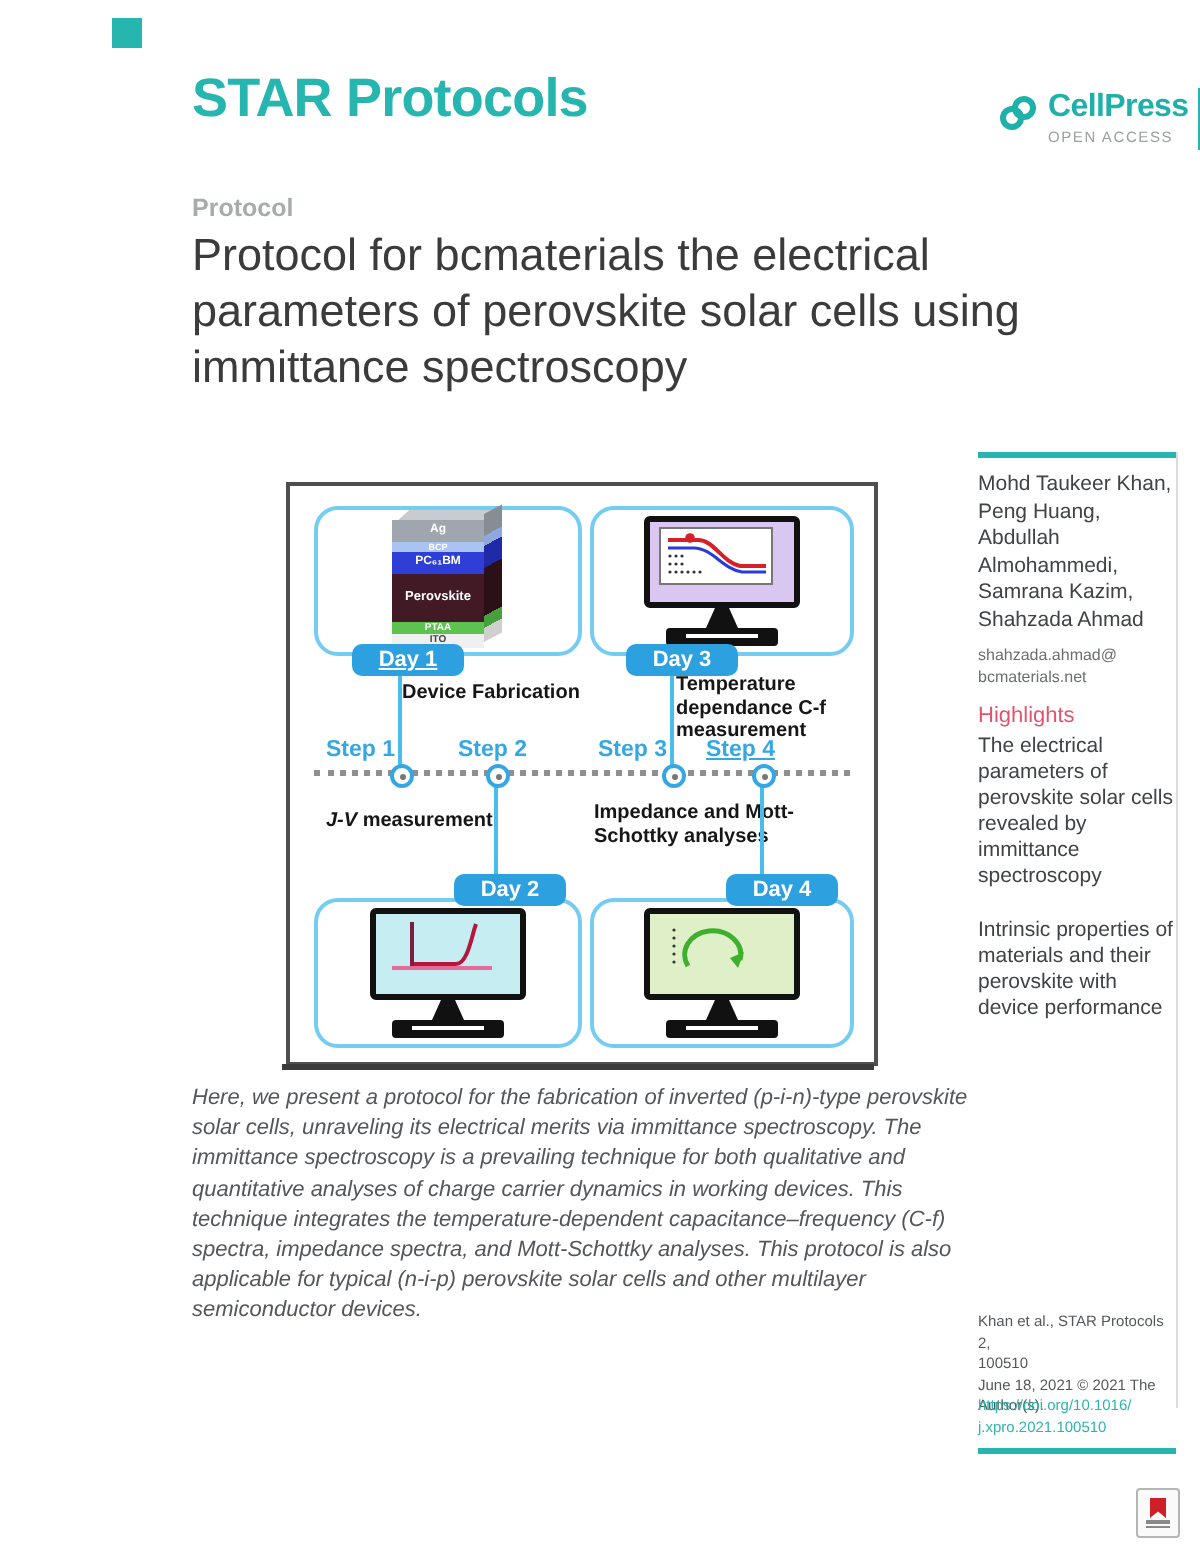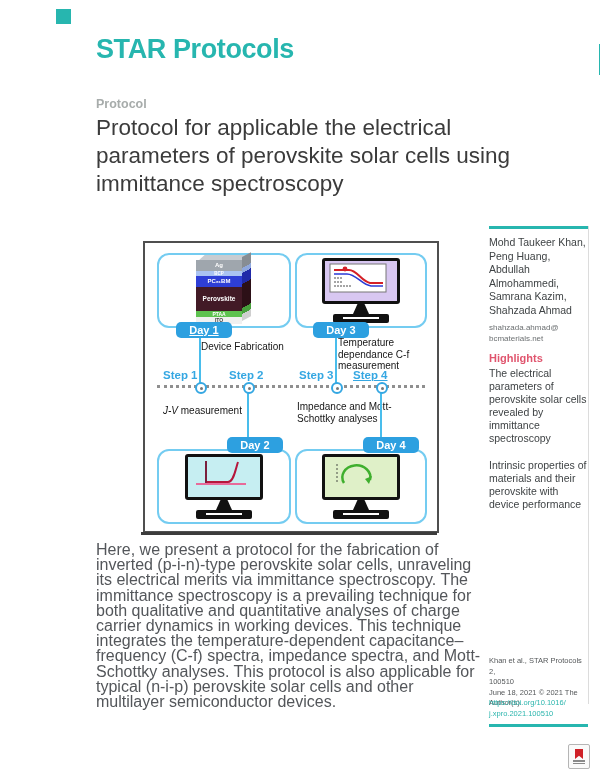--- a/index.html
+++ b/index.html
@@ -26,21 +26,21 @@
   .panel{position:absolute;border:2px solid #74ccf1;border-radius:12px;background:#fff;
          display:flex;align-items:center;justify-content:center;}
   .p1{left:12px;top:10px;width:130px;height:71px;}
   .p3{left:150px;top:10px;width:128px;height:71px;}
   .p2{left:12px;top:206px;width:130px;height:71px;}
   .p4{left:150px;top:206px;width:128px;height:71px;}
   .day-tab{position:absolute;width:56px;height:16px;background:#2da0e0;border-radius:5px;
            color:#fff;font-size:11px;font-weight:bold;display:flex;align-items:center;justify-content:center;z-index:3;}
   .tab1{left:31px;top:79px;text-decoration:underline;} .tab3{left:168px;top:79px;}
   .tab2{left:82px;top:194px;} .tab4{left:218px;top:194px;}
-  .fig-caption{position:absolute;font-size:10px;font-weight:normal;color:#161616;line-height:11.5px;}
+  .fig-caption{position:absolute;font-size:10px;font-weight:bold;color:#161616;line-height:11.5px;}
   .cap-day1{left:56px;top:98px;}
   .cap-day3{left:193px;top:94px;width:90px;}
   .cap-jv{left:18px;top:162px;}
   .cap-imp{left:152px;top:158px;width:110px;line-height:12px;}
   .step-label{position:absolute;top:126px;font-size:11.5px;font-weight:bold;color:#35a7e2;}
   .s1{left:18px;} .s2{left:84px;} .s3{left:154px;} .s4{left:208px;text-decoration:underline;}
   .timeline{position:absolute;left:12px;top:142px;width:268px;border-top:3px dotted #8f8f8f;}
   .node{position:absolute;top:139px;width:8px;height:8px;border:2px solid #35a7e2;border-radius:50%;
         background:#fff;z-index:2;display:flex;align-items:center;justify-content:center;}
   .node::after{content:"";width:3px;height:3px;border-radius:50%;background:#777;}
@@ -64,53 +64,67 @@
 
   
   .monitor{display:flex;flex-direction:column;align-items:center;}
   .mon-screen{border:3px solid #111;border-radius:3px;width:72px;height:40px;}
   .mon-screen svg{display:block;}
   .mon-neck{width:16px;height:10px;background:#111;clip-path:polygon(28% 0,72% 0,100% 100%,0 100%);}
   .mon-base{width:56px;height:9px;background:#111;border-radius:2px;position:relative;}
   .mon-base::after{content:"";position:absolute;left:10px;top:3px;width:36px;height:2px;background:#fff;}
 
   
-  .abstract{left:50px;top:542px;width:390px;font-size:16px;line-height:15.2px;color:#53565a;}
+  .abstract{left:50px;top:542px;width:390px;font-size:11px;line-height:15.2px;color:#53565a;font-style:italic;}
 
   
   .side-rule-top{left:443px;top:226px;width:99px;height:3px;background:#27b6af;}
   .side-divider{left:542px;top:226px;width:1px;height:478px;background:#dcdcdc;}
   .authors{left:443px;top:236px;width:99px;font-size:10.5px;line-height:13.5px;color:#3f4345;white-space:pre-line;}
   .email{left:443px;top:322px;width:99px;font-size:8px;line-height:11px;color:#6b6f71;white-space:pre-line;text-decoration:none;}
-  .hl-title{left:443px;top:352px;font-size:11px;font-weight:bold;color:#e0556e;}
+  .hl-title{left:443px;top:352px;font-size:11px;font-weight:normal;color:#e0556e;}
   .hl-list{left:443px;top:367px;width:99px;font-size:10.5px;line-height:13px;color:#3f4345;}
   .hl-list p{margin:0 0 14px 0;}
   .citation{left:443px;top:656px;width:99px;font-size:7.5px;line-height:10.5px;color:#55585a;white-space:pre-line;}
   .doi{left:443px;top:698px;width:99px;font-size:7.5px;line-height:10.5px;color:#2bb5ad;white-space:pre-line;text-decoration:none;display:block;}
   .side-rule-bottom{left:443px;top:724px;width:99px;height:3px;background:#27b6af;}
 
   
   .badge{left:522px;top:744px;width:20px;height:23px;border:1px solid #b5b5b5;background:#fafafa;
          border-radius:2px;display:flex;flex-direction:column;align-items:center;justify-content:center;gap:1px;cursor:pointer;}
   .badge-mark{width:8px;height:10px;background:#cf2027;clip-path:polygon(0 0,100% 0,100% 100%,50% 68%,0 100%);}
   .badge-line{width:12px;height:1.5px;background:#8a8a8a;}
 </style>
 </head>
 <body>
 
 <div class="page">
 
   <div class="abs corner-square"></div>
   <div class="abs journal-title">STAR Protocols</div>
 
+  <div class="abs cellpress">
+    <span>
+      <svg width="22" height="22" viewBox="0 0 22 22">
+        <g fill="none" stroke="#1fb0a9" stroke-width="3">
+          <circle cx="8" cy="13" r="4.5"></circle>
+          <circle cx="14" cy="8" r="4.5"></circle>
+        </g>
+      </svg>
+    </span>
+    <span class="cp-text-col">
+      <span class="cp-name">CellPress</span>
+      <span class="cp-oa">OPEN ACCESS</span>
+    </span>
+  </div>
   <div class="abs header-teal-rect"></div>
 
   <div class="abs article-type">Protocol</div>
   <div class="abs title">
-    <div>Protocol for applicable the electrical</div>
+    <div>Protocol for bcmaterials the electrical</div>
     <div>parameters of perovskite solar cells using</div>
     <div>immittance spectroscopy</div>
   </div>
 
   <div class="abs figure">
 
     <div class="panel p1">
       <div class="stack">
         <div class="stk-top"></div>
         <div class="stk-side"></div>

